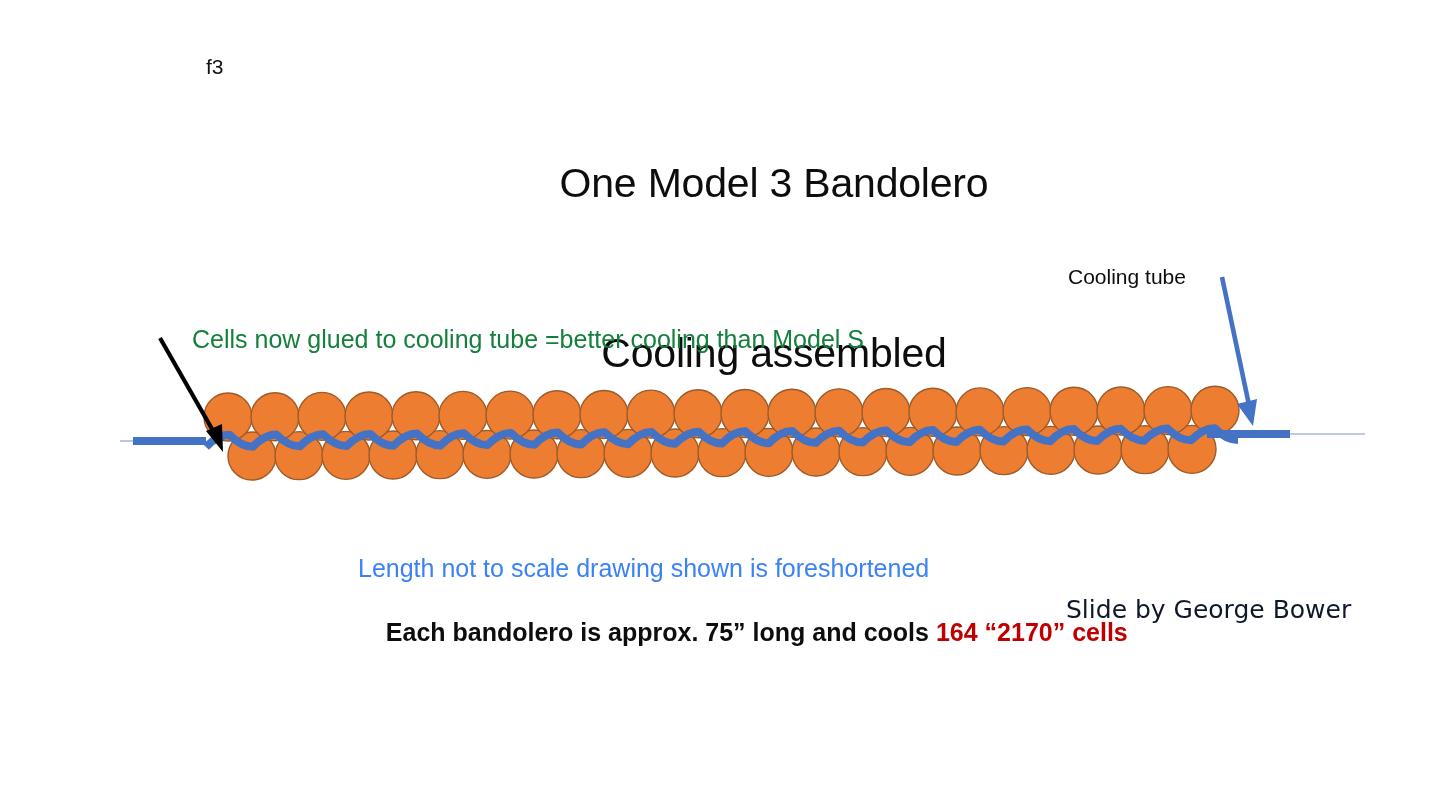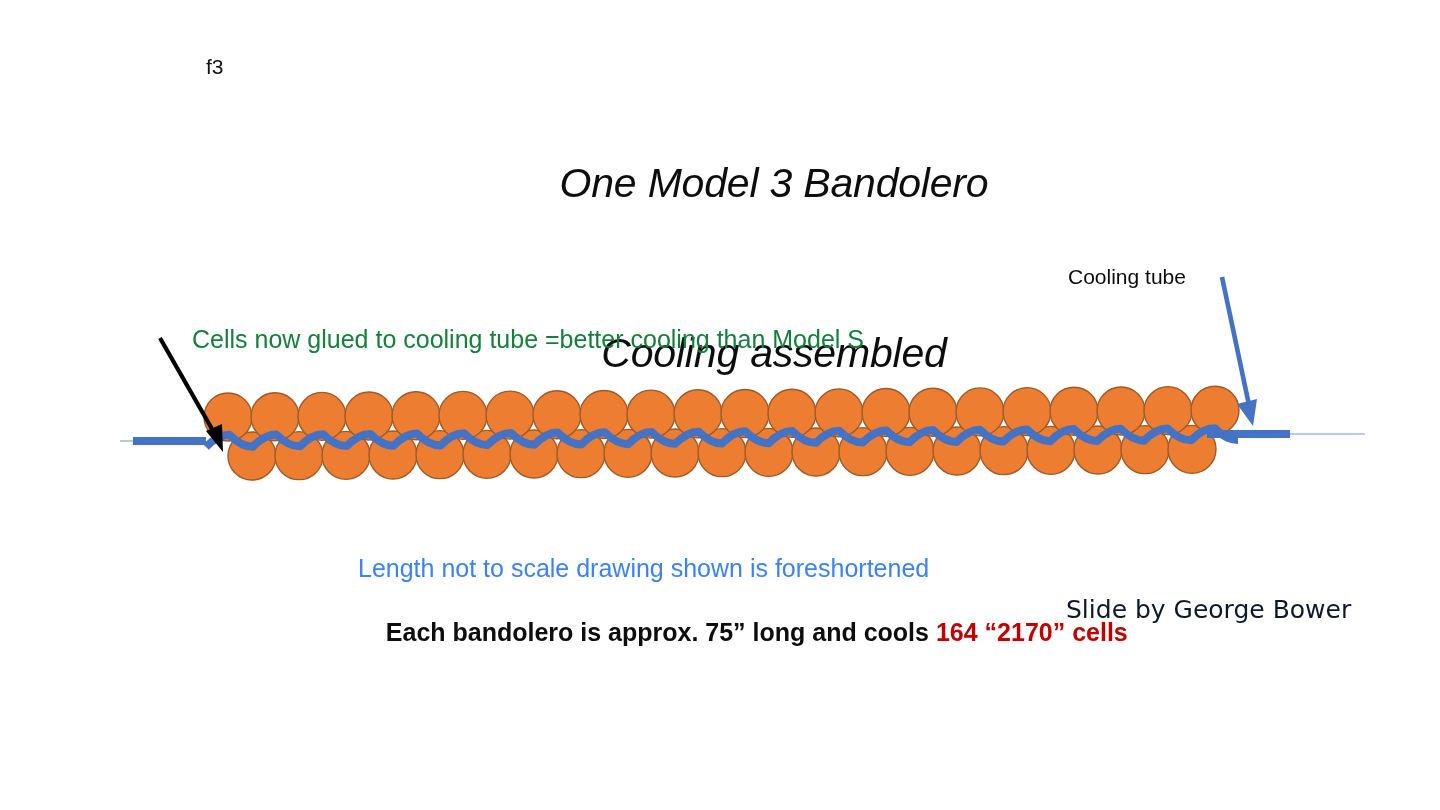--- a/index.html
+++ b/index.html
@@ -34,21 +34,21 @@
     width: 1440px;
     text-align: center;
     font-size: 41px;
     font-weight: 400;
     color: #0d0d0d;
     line-height: 1.38;
     letter-spacing: -0.2px;
   }
   #title-block .tline { display: block; }
   
-  #title-block { padding-left: 108px; box-sizing: border-box; font-style: italic; }
+  #title-block { padding-left: 108px; box-sizing: border-box; }
 
   #cooling-tube-label {
     left: 1068px; top: 265px;
     font-size: 21px;
     color: #0d0d0d;
   }
 
   #cells-note {
     left: 192px; top: 325px;
     font-size: 25px;

